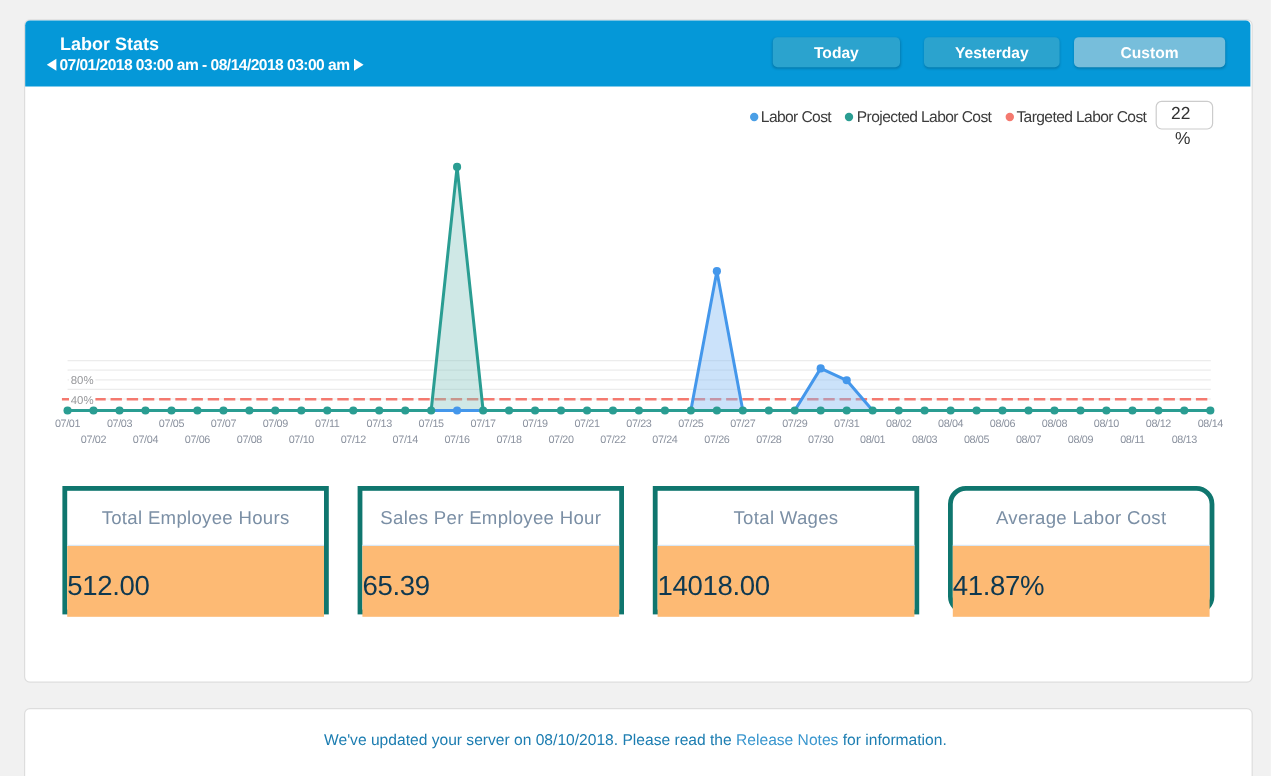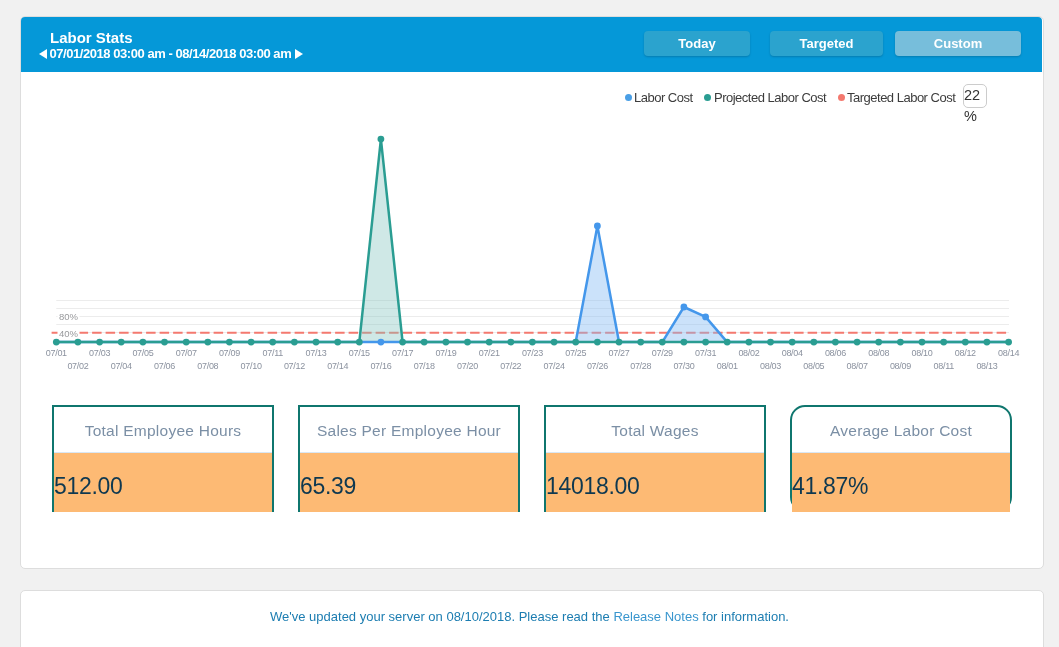--- a/index.html
+++ b/index.html
@@ -10,38 +10,38 @@
   .title{left:50px;top:29px;color:#fff;font-size:15px;font-weight:bold;}
   .dateline{left:49.5px;top:46px;color:#fff;font-size:13px;font-weight:bold;letter-spacing:-0.45px;text-align:center;}
   .arrowL{left:39px;top:48.5px;width:0;height:0;border-top:5.5px solid transparent;border-bottom:5.5px solid transparent;border-right:8px solid #fff;}
   .arrowR{left:295px;top:48.5px;width:0;height:0;border-top:5.5px solid transparent;border-bottom:5.5px solid transparent;border-left:8px solid #fff;}
   .btn{top:31px;height:25px;border-radius:4px;color:#fff;font-size:13px;font-weight:bold;text-align:center;line-height:25px;box-sizing:border-box;box-shadow:0 1px 2px rgba(0,0,0,0.18);}
   .btn1{left:644px;width:106px;background:#2ba3ce;}
   .btn2{left:770px;width:113px;background:#2ba3ce;}
   .btn3{left:895px;width:126px;background:#77bedb;}
   .ldot{width:7px;height:7px;border-radius:50%;top:94px;}
   .ltext{top:90px;font-size:13px;color:#3c3c3c;letter-spacing:-0.5px;}
-  .pctbox{left:963px;top:84px;width:24px;height:24px;border:1px solid #ccc;border-radius:5px;box-sizing:border-box;font-size:14.5px;color:#333;text-align:right;padding-right:18px;line-height:21px;background:#fff;}
-  .card{top:405px;width:222px;height:107px;border:2px solid #0f766e;box-sizing:border-box;background:#fff;}
+  .pctbox{left:963px;top:84px;width:48px;height:24px;border:1px solid #ccc;border-radius:5px;box-sizing:border-box;font-size:14.5px;color:#333;text-align:right;padding-right:18px;line-height:21px;background:#fff;}
+  .card{top:405px;width:222px;height:107px;border:4px solid #0f766e;box-sizing:border-box;background:#fff;}
   .cardtitle{width:100%;height:46px;border-bottom:1px solid #d9e7f3;text-align:center;line-height:47px;font-size:15.5px;color:#7b8fa5;box-sizing:border-box;letter-spacing:0.25px;}
   .cardval{width:100%;height:59px;background:#fdba74;text-align:left;line-height:67px;font-size:23px;color:#0e3850;letter-spacing:-0.3px;}
   .footertext{left:0;top:609px;width:1059px;text-align:center;font-size:13px;color:#1c7db1;}
   .footertext a{color:#3996ce;text-decoration:none;}
 </style>
 </head>
 <body>
   <div class="abs panel" style="left:20px;top:16px;width:1024px;height:553px;"></div>
   <div class="abs panel" style="left:20px;top:590px;width:1024px;height:90px;"></div>
   <div class="abs hdr"></div>
   <div class="abs title">Labor Stats</div>
   <div class="abs dateline">07/01/2018 03:00 am - 08/14/2018 03:00 am</div>
   <div class="abs arrowL"></div>
   <div class="abs arrowR"></div>
   <div class="abs btn btn1">Today</div>
-  <div class="abs btn btn2">Targeted</div>
+  <div class="abs btn btn2">Yesterday</div>
   <div class="abs btn btn3">Custom</div>
 
   <div class="abs ldot" style="left:625px;background:#4a9fe6;"></div>
   <div class="abs ltext" style="left:634px;">Labor Cost</div>
   <div class="abs ldot" style="left:704px;background:#2a9d92;"></div>
   <div class="abs ltext" style="left:714px;">Projected Labor Cost</div>
   <div class="abs ldot" style="left:838px;background:#f4796f;"></div>
   <div class="abs ltext" style="left:847px;">Targeted Labor Cost</div>
   <div class="abs pctbox">22 %</div>
 

